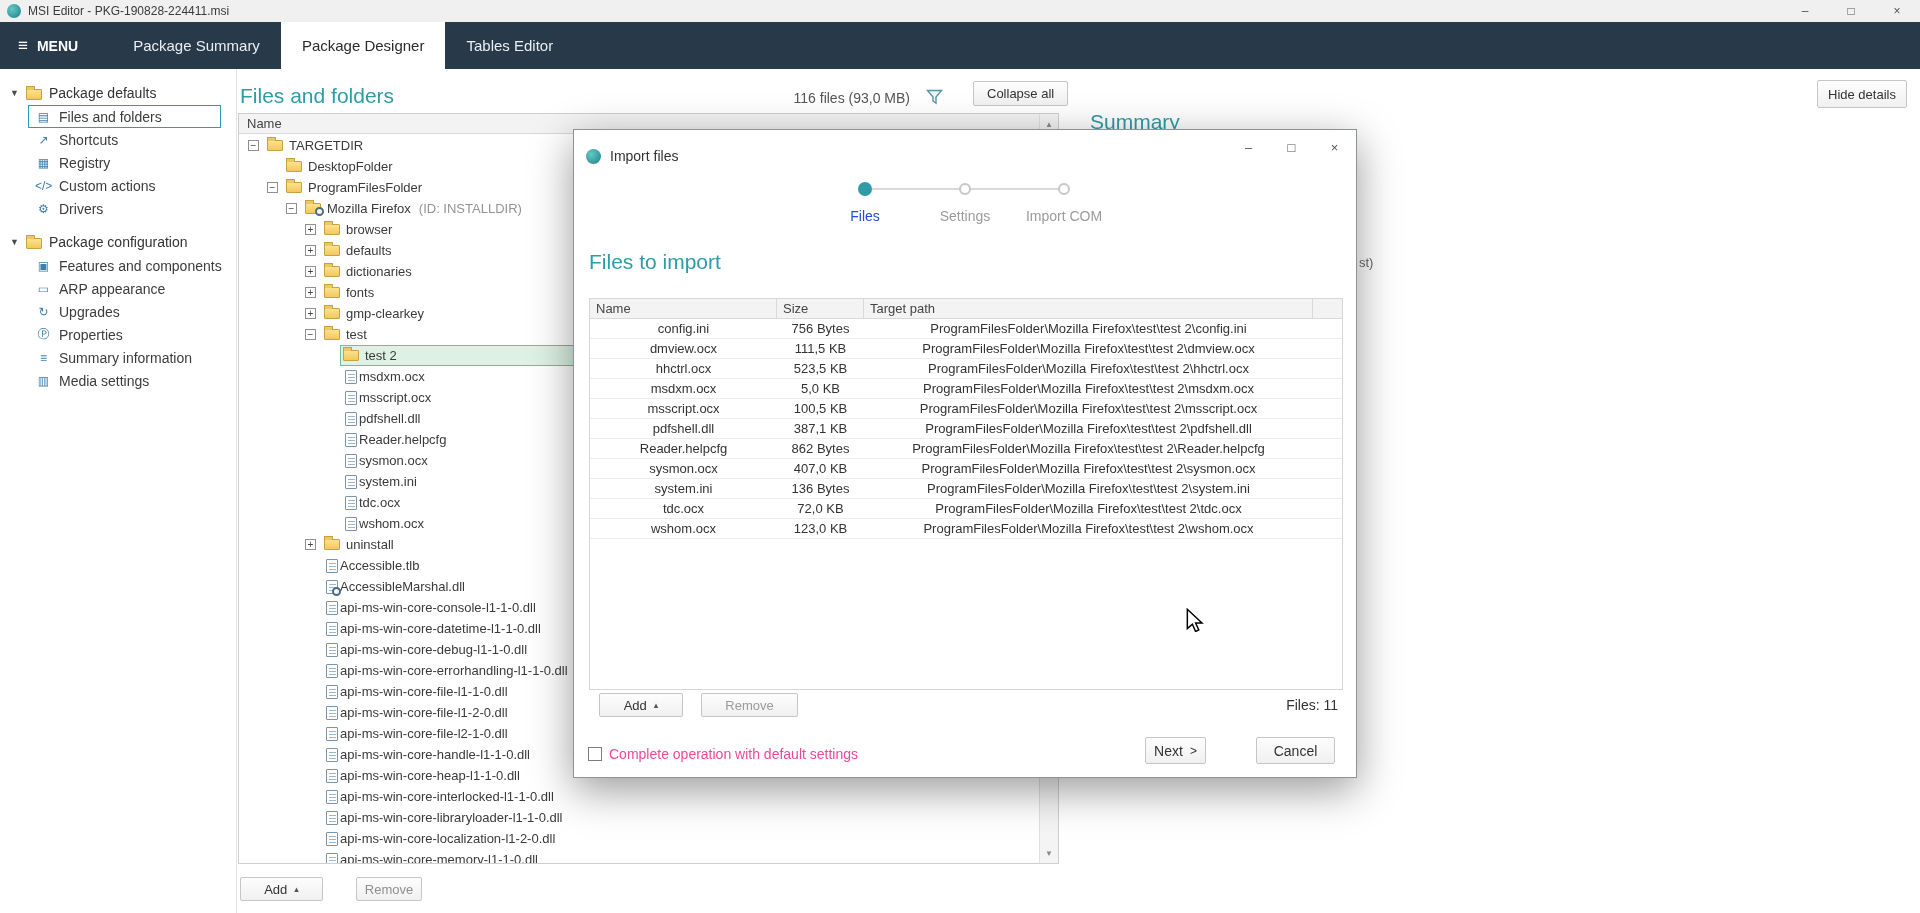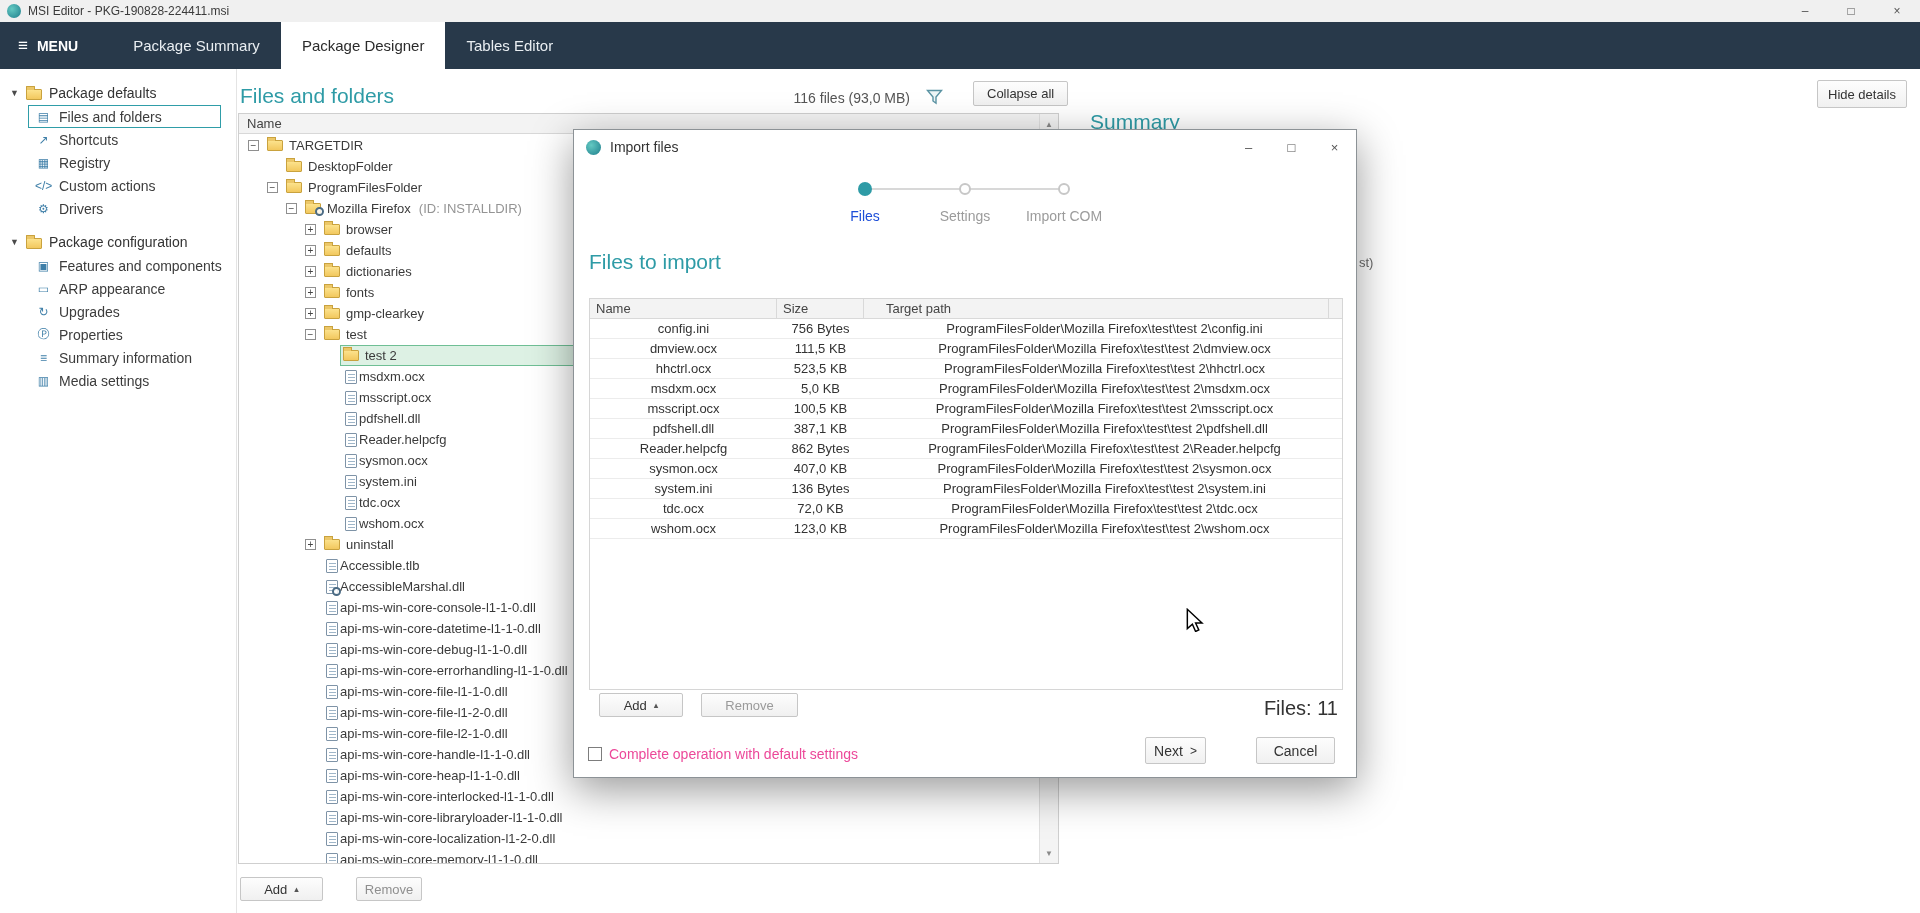--- a/index.html
+++ b/index.html
@@ -99,21 +99,21 @@
   .caret{font-size:9px;color:#555;}
 
   
   .summary-heading{position:absolute;left:1090px;top:110px;font-size:21px;color:#2e9ba6;font-weight:400;}
   .summary-fragment{position:absolute;left:1359px;top:255px;font-size:13px;color:#6a6a6a;}
 
   
   .dialog{position:absolute;left:573px;top:129px;width:784px;height:649px;background:#fff;
     border:1px solid #8c9296;box-shadow:0 12px 40px rgba(0,0,0,.4);z-index:50;}
   .dlg-titlebar{position:absolute;left:0;top:0;right:0;height:34px;display:flex;
-    align-items:center;padding-left:12px;background:#fff;}
+    align-items:flex-end;padding-left:12px;background:#fff;}
   .dlg-icon{width:15px;height:15px;border-radius:50%;flex:0 0 15px;
     background:radial-gradient(circle at 35% 35%,#63c9c2,#1e7e8c);margin-right:9px;}
   .dlg-title{font-size:14px;color:#333;}
   .dlg-controls{position:absolute;top:0;right:0;height:34px;display:flex;}
   .dlg-wc{width:43px;height:34px;display:flex;align-items:center;justify-content:center;
     font-size:13px;color:#555;}
   .wizard-line{position:absolute;left:291px;top:58px;width:199px;height:2px;background:#d8d8d8;}
   .dot{position:absolute;border-radius:50%;transform:translate(-50%,-50%);top:59px;}
   .dot-active{width:14px;height:14px;background:#2e9ba6;}
   .dot-idle{width:12px;height:12px;background:#fff;border:2px solid #c7c7c7;}
@@ -122,28 +122,28 @@
     color:#9b9b9b;white-space:nowrap;}
   .step-label.step-active-true{color:#1d4ed8;}
   .dlg-heading{position:absolute;left:15px;top:120px;font-size:21px;color:#2e9ba6;font-weight:400;}
   .dlg-table{position:absolute;left:15px;top:168px;width:754px;height:392px;
     border:1px solid #d6d6d6;background:#fff;}
   .dlg-thead{display:flex;height:20px;background:#f3f3f3;border-bottom:1px solid #d9d9d9;
     font-size:13px;color:#444;}
   .dlg-th{padding:1px 6px;border-right:1px solid #d9d9d9;display:flex;align-items:center;}
   .c-name{width:187px;flex:0 0 187px;}
   .c-size{width:87px;flex:0 0 87px;}
-  .c-path{width:449px;flex:0 0 449px;margin-left:16px;}
+  .c-path{width:449px;flex:0 0 449px;}
   .c-fill{flex:1;border-right:none;}
   .dlg-row{display:flex;height:20px;font-size:13px;color:#333;border-bottom:1px solid #ececec;
     align-items:center;}
   .dlg-cell{padding:0 6px;overflow:hidden;white-space:nowrap;text-align:center;}
   .dlg-add{position:absolute;left:25px;top:563px;width:84px;height:24px;}
   .dlg-remove{position:absolute;left:127px;top:563px;width:97px;height:24px;color:#9a9a9a;}
-  .dlg-files-count{position:absolute;right:18px;top:567px;font-size:20px;color:#333;}
+  .dlg-files-count{position:absolute;right:18px;top:567px;font-size:14px;color:#333;}
   .dlg-check{position:absolute;left:14px;top:617px;width:14px;height:14px;
     border:1px solid #7d7d7d;background:#fff;}
   .dlg-check-label{position:absolute;left:35px;top:616px;font-size:14px;color:#ec4899;}
   .dlg-next{position:absolute;left:571px;top:607px;width:61px;height:27px;font-size:14px;}
   .dlg-cancel{position:absolute;left:682px;top:607px;width:79px;height:27px;font-size:14px;}
   .chev{font-size:12px;color:#333;}
 
   .cursor{position:absolute;left:1185px;top:608px;z-index:200;}
 </style>
 </head>

